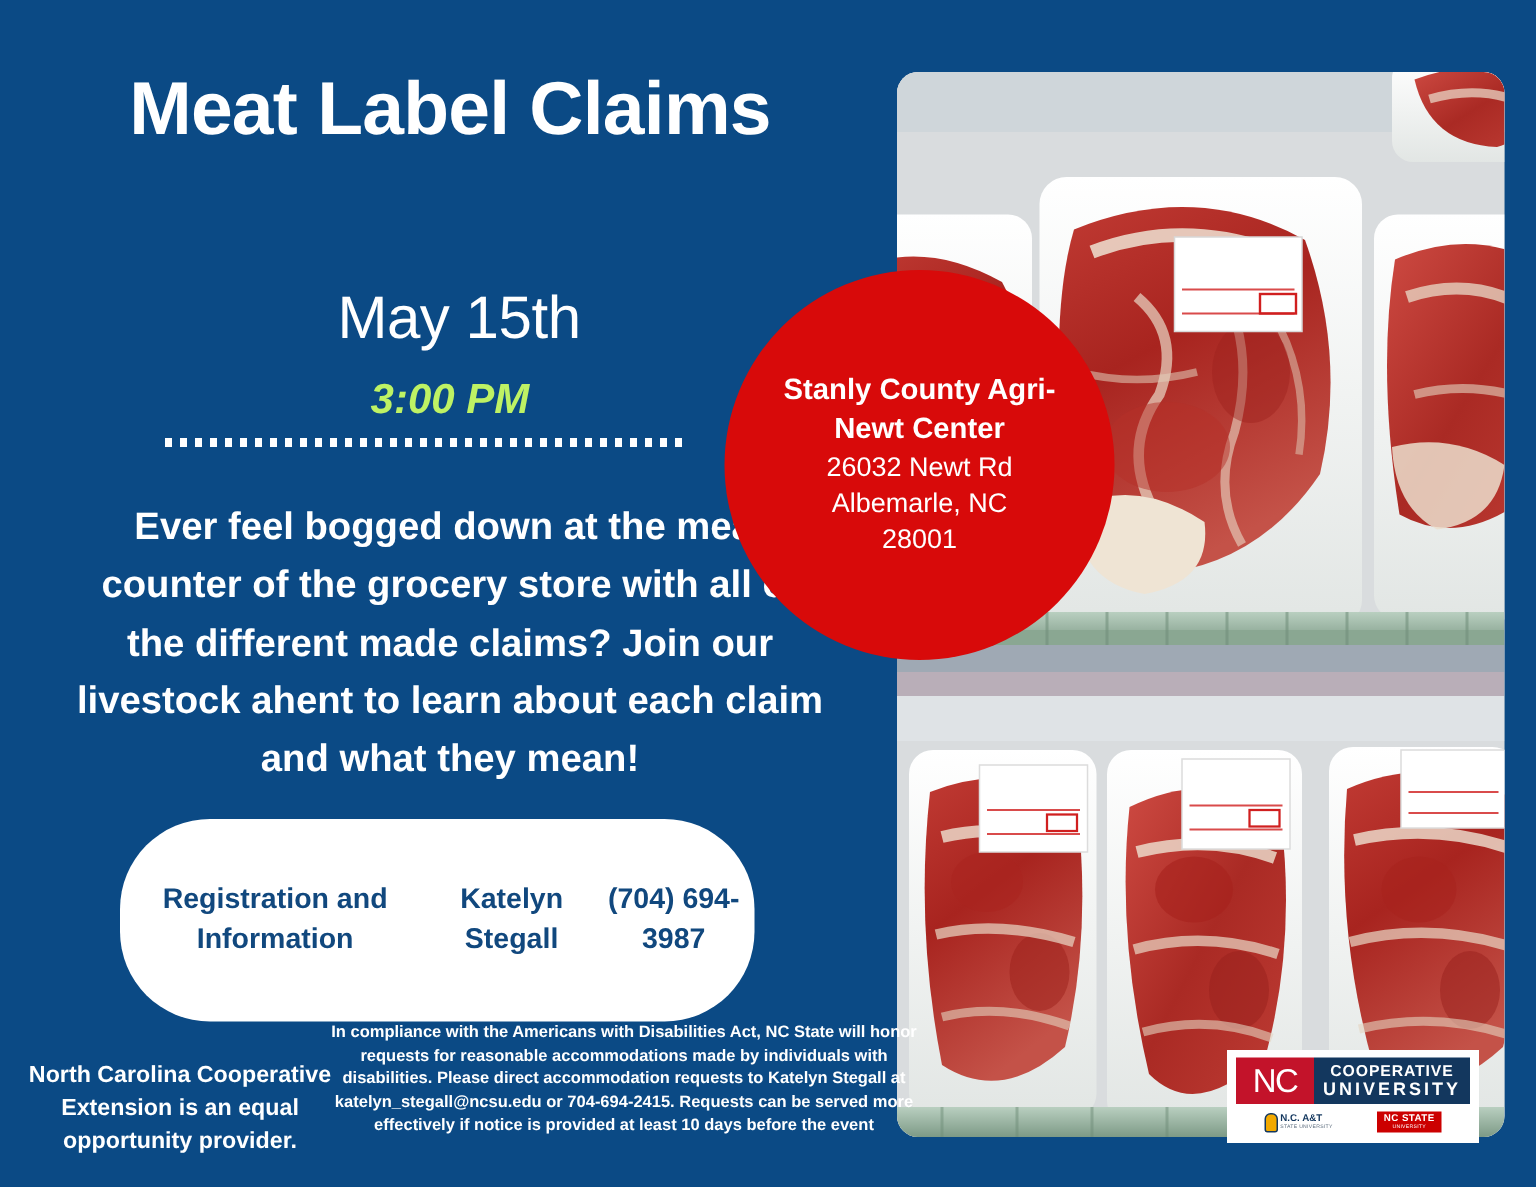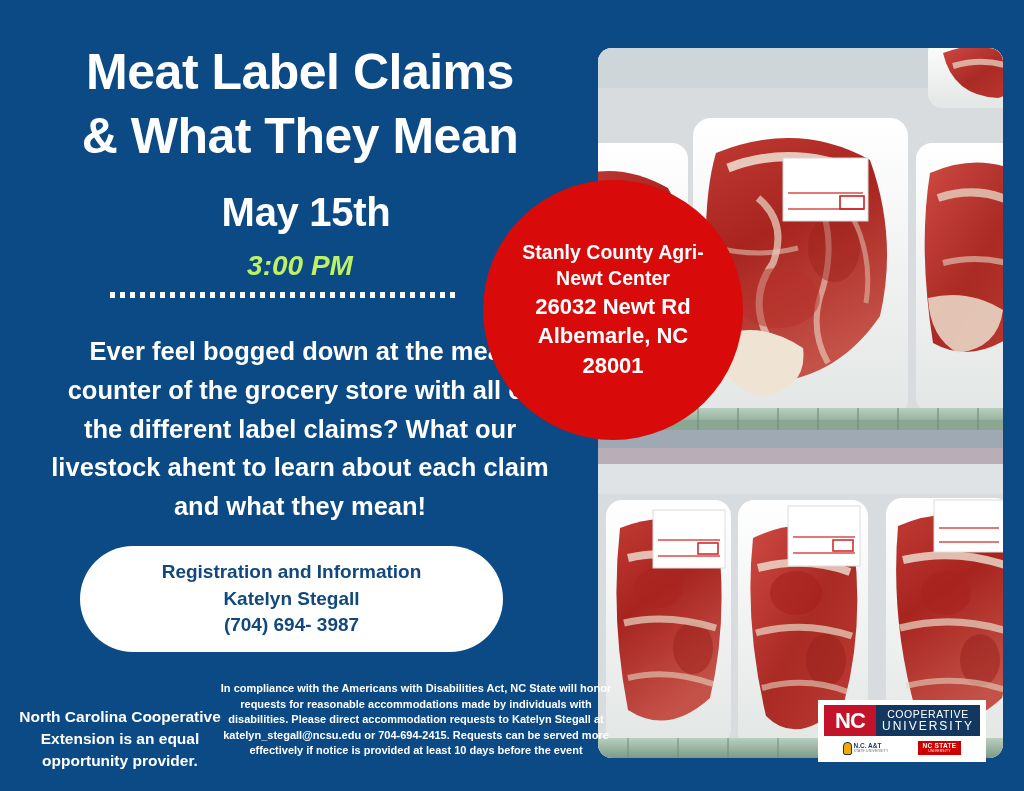--- a/index.html
+++ b/index.html
@@ -38,21 +38,21 @@
     letter-spacing:-0.5px;
   }
   .title .l2 { display:block; }
 
   .date {
     position:absolute;
     left:0; top:190px; width:600px;
     text-align:center;
     color:#ffffff;
     font-size:40px;
-    font-weight:bold;
+    font-weight:normal;
     letter-spacing:-0.3px;
     padding-left:12px;
   }
   .time {
     position:absolute;
     left:0; top:250px; width:600px;
     text-align:center;
     color:#bef264;
     font-size:28px;
     font-weight:bold;
@@ -90,33 +90,33 @@
     justify-content:center;
     text-align:left;
     padding:0 26px;
     line-height:1.33;
   }
   .venue-circle .vname {
     font-size:19.5px;
     font-weight:bold;
   }
   .venue-circle .vline {
-    font-size:22px;
-    font-weight:bold;
+    font-size:18px;
+    font-weight:normal;
   }
 
   
   .reg-pill {
     position:absolute;
     left:80px; top:546px;
-    width:423px; height:106px;
+    width:423px; height:135px;
     background:#ffffff;
     border-radius:60px;
     display:flex;
-    flex-direction:column;
+    flex-direction:row;
     align-items:center;
     justify-content:center;
     text-align:center;
     color:#11487e;
     font-weight:bold;
     font-size:19px;
     line-height:1.42;
   }
 
   
@@ -148,35 +148,35 @@
     padding:5px 6px 4px 6px;
     display:flex;
     flex-direction:column;
     justify-content:space-between;
   }
   .logo-top { display:flex; height:31px; }
   .logo-nc {
     background:#c3132a;
     color:#ffffff;
     font-size:22px;
-    font-weight:bold;
+    font-weight:normal;
     letter-spacing:-1px;
     display:flex; align-items:center; justify-content:center;
     width:52px;
   }
   .logo-ce {
     background:#13375e;
     color:#ffffff;
     flex:1;
     display:flex; flex-direction:column;
     align-items:center; justify-content:center;
     line-height:1.0;
     letter-spacing:0.6px;
   }
-  .logo-ce span { font-size:10.5px; font-weight:normal; }
+  .logo-ce span { font-size:10.5px; font-weight:bold; }
   .logo-ce .ext { font-size:12px; letter-spacing:2px; }
 
   .logo-bottom {
     display:flex; align-items:center; justify-content:space-around;
     height:20px; padding:0 4px;
   }
   .sub-aggie { display:flex; align-items:center; gap:2px; }
   .aggie-mark {
     width:9px; height:13px;
     background:#f2a900;
@@ -332,31 +332,30 @@
         <line x1="230" y1="690" x2="230" y2="710"></line>
         <line x1="280" y1="690" x2="280" y2="710"></line>
         <line x1="330" y1="690" x2="330" y2="710"></line>
         <line x1="380" y1="690" x2="380" y2="710"></line>
       </g>
     </svg>
   </div>
 
   <div class="title">
     <span>Meat Label Claims</span>
-    <span class="l2">&amp; What They Mean</span>
   </div>
 
   <div class="date">May 15th</div>
   <div class="time">3:00 PM</div>
   <div class="dots"></div>
 
   <div class="body-copy">
     <div>Ever feel bogged down at the meat</div>
     <div>counter of the grocery store with all of</div>
-    <div>the different label claims? What our</div>
+    <div>the different made claims? Join our</div>
     <div>livestock ahent to learn about each claim</div>
     <div>and what they mean!</div>
   </div>
 
   <div class="venue-circle">
     <div class="vname">Stanly County Agri-</div>
     <div class="vname">Newt Center</div>
     <div class="vline">26032 Newt Rd</div>
     <div class="vline">Albemarle, NC</div>
     <div class="vline">28001</div>

